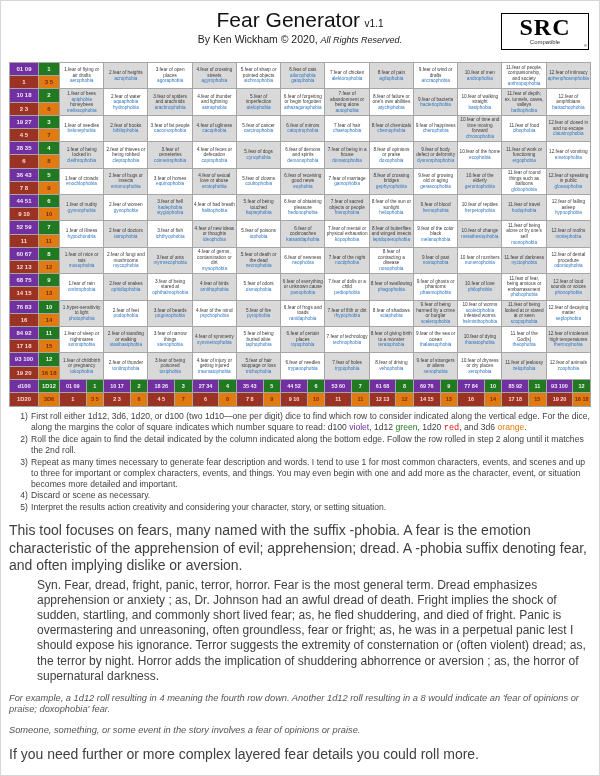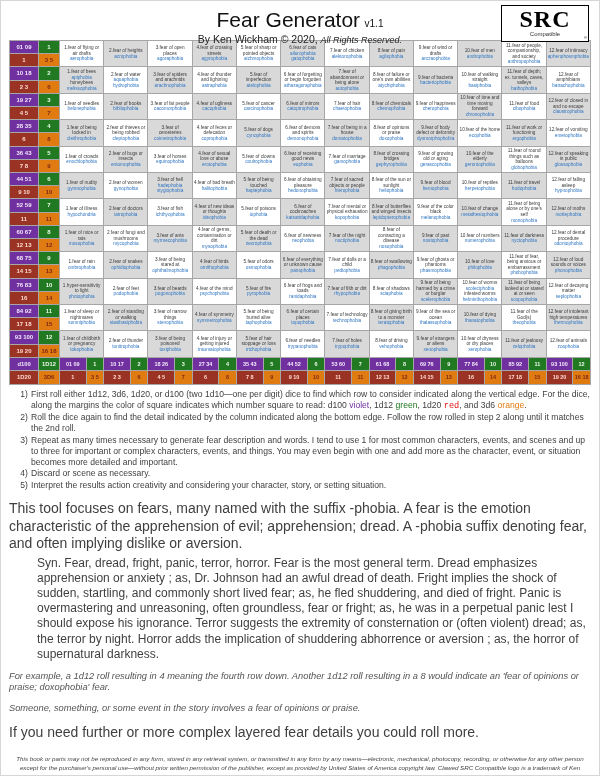--- a/index.html
+++ b/index.html
@@ -1,27 +1,27 @@
 <!DOCTYPE html>
 <html><head>
 <meta charset="utf-8">
 <style>
   * { margin:0; padding:0; box-sizing:border-box; }
   html,body { background:#fff; }
   body { font-family:"Liberation Sans", sans-serif; width:600px; }
   .page { position:relative; width:600px; height:776px; border:1px solid #d6d6d6; background:#fff; overflow:hidden; }
 
   
-  .hdr { position:relative; height:38px; }
+  .hdr { position:relative; height:60px; }
   .title-wrap { text-align:center; padding-top:7px; }
   .title { font-size:21px; color:#111; font-weight:400; display:inline; letter-spacing:0; }
   .version { font-size:10px; color:#111; }
   .byline { text-align:center; font-size:10.5px; color:#222; margin-top:1px; }
   .byline .rights { font-style:italic; font-size:9px; }
-  .src-box { position:absolute; top:4px; right:10px; width:88px; height:37px; border:1.5px solid #000; background:#fff; text-align:center; }
+  .src-box { position:absolute; top:12px; right:10px; width:88px; height:37px; border:1.5px solid #000; background:#fff; text-align:center; }
   .src-txt { font-family:"Liberation Serif", serif; font-weight:bold; font-size:24px; line-height:24px; letter-spacing:1px; color:#000; margin-top:1px; }
   .src-sub { font-size:6px; color:#333; line-height:6px; }
   .src-reg { position:absolute; right:1px; bottom:1px; font-size:4px; color:#000; }
 
   
   .gen { margin:1px 8px 0 8px; border:1px solid #a6a6a6; background:#a6a6a6; }
   .grid { display:grid; width:100%;
           grid-template-columns:28px 20px repeat(12, 26fr 17fr);
           grid-template-rows:repeat(12, 25.4px) 12.5px 12.5px;
           gap:1px; }

